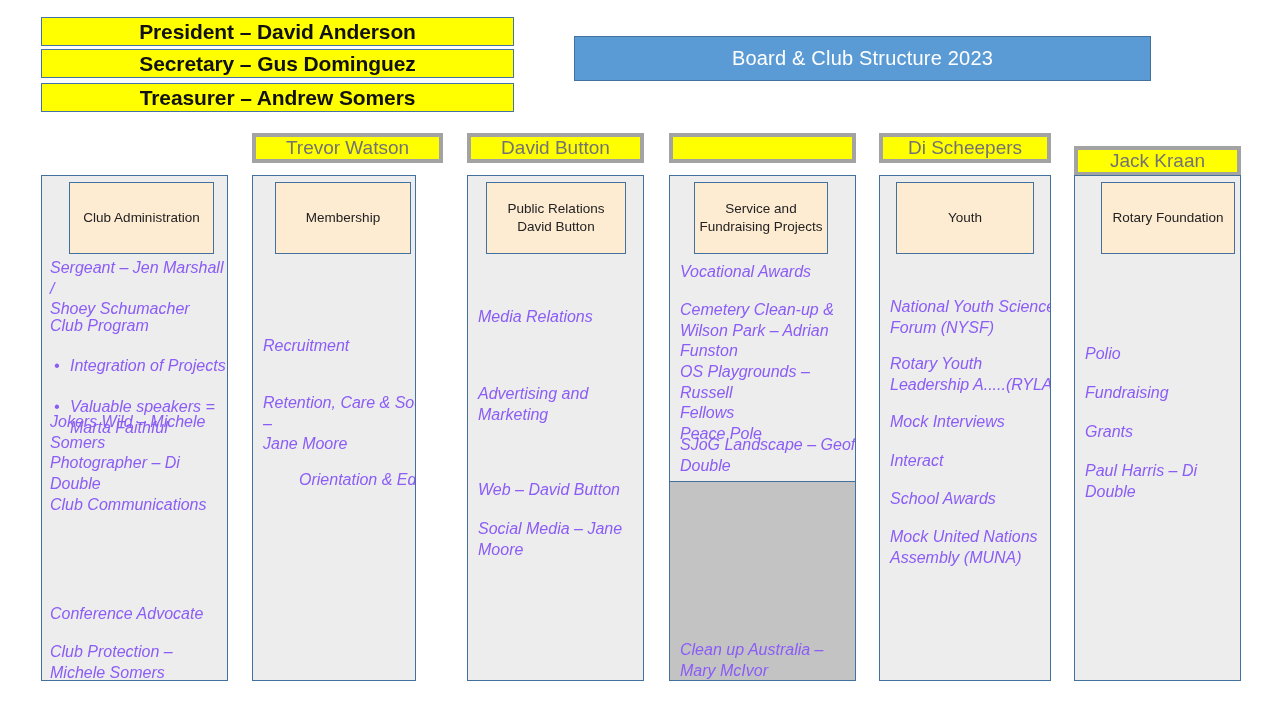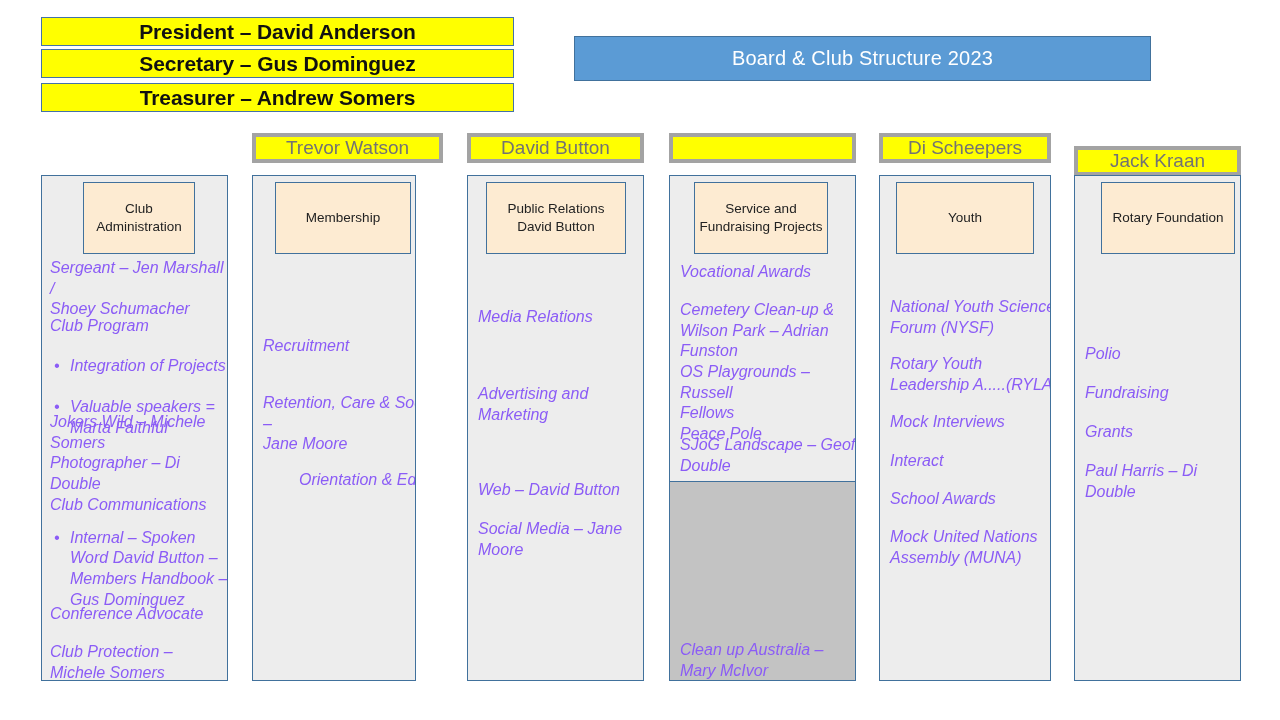--- a/index.html
+++ b/index.html
@@ -136,41 +136,35 @@
 
 <div id="title-box">Board &amp; Club Structure 2023</div>
 
 <div class="col-header" style="left:252px; width:191px;">Trevor Watson</div>
 <div class="col-header" style="left:467px; width:177px;">David Button</div>
 <div class="col-header" style="left:669px; width:187px;"></div>
 <div class="col-header" style="left:879px; width:172px;">Di Scheepers</div>
 <div class="col-header" style="left:1074px; width:167px;margin-top:13px;">Jack Kraan</div>
 
 <div class="col-panel" style="left:41px; top:175px; width:187px; height:506px;">
-  <div class="role-box" style="left:27px; top:6px; width:112px; height:72px;margin-left:14px;">Club
+  <div class="role-box" style="left:27px; top:6px; width:145px; height:72px;">Club
 Administration</div>
   <div class="txt" style="left:8px; top:82px; width:180px;">Sergeant – Jen Marshall /
 Shoey Schumacher</div>
   <div class="txt" style="left:8px; top:140px; width:180px;">Club Program</div>
   <ul class="bullet-list txt" style="left:8px; top:159px; width:180px;">
     <li>Integration of Projects</li>
     <li>Valuable speakers =
 Marta Faithful</li>
   </ul>
   <div class="txt" style="left:8px; top:236px; width:180px;">Jokers Wild – Michele
 Somers
 Photographer  –  Di
 Double
 Club Communications</div>
-  <ul class="bullet-list txt" style="left:8px; top:331px; width:180px;">
-    <li>Internal – Spoken
-Word David Button –
-Members Handbook –
-Gus Dominguez</li>
-  </ul>
   <div class="txt" style="left:8px; top:428px; width:180px;">Conference Advocate</div>
   <div class="txt" style="left:8px; top:466px; width:180px;">Club Protection  –
 Michele Somers</div>
 </div>
 
 <div class="col-panel" style="left:252px; top:175px; width:164px; height:506px;">
   <div class="role-box" style="left:22px; top:6px; width:136px; height:72px;">Membership</div>
   <div class="txt" style="left:10px; top:160px; width:180px;">Recruitment</div>
   <div class="txt" style="left:10px; top:217px; width:185px;">Retention, Care &amp; Social –
 Jane Moore</div>

